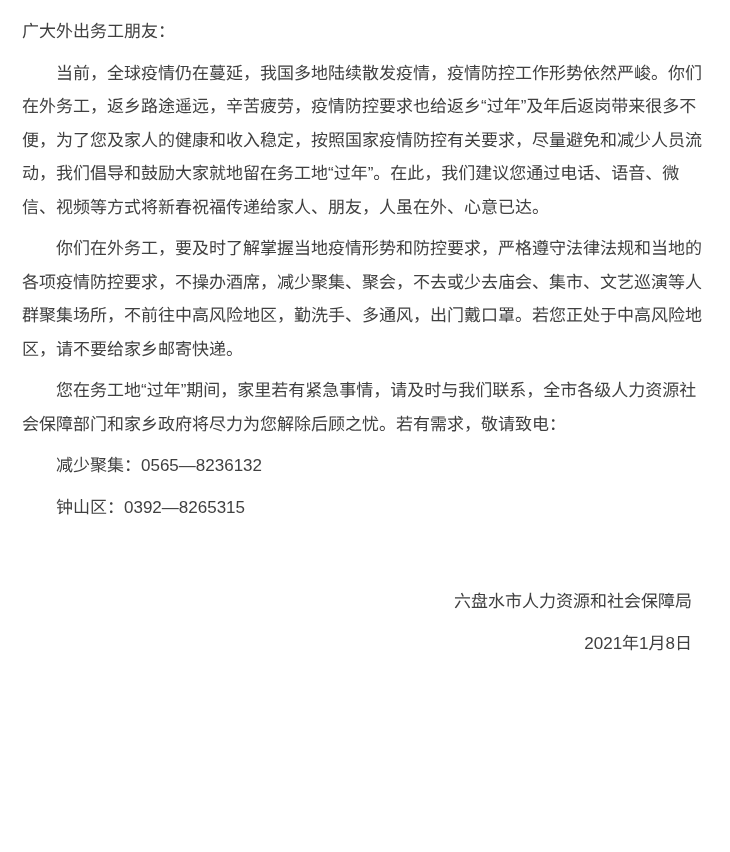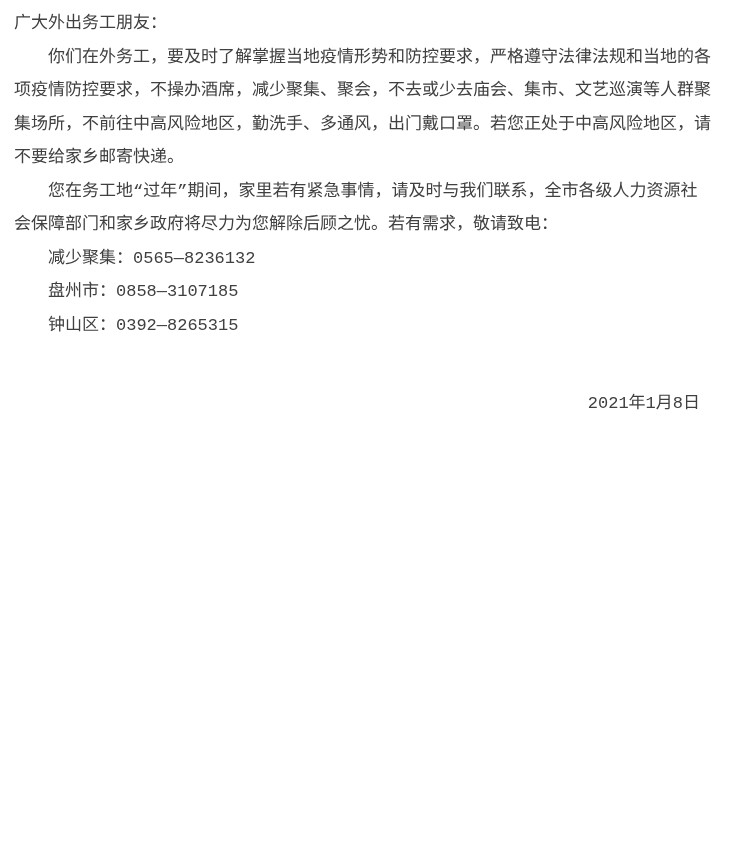--- a/index.html
+++ b/index.html
@@ -13,25 +13,24 @@
     height: 852px;
     overflow: hidden;
     background: #ffffff;
     padding: 7px 18px 0 14px;
     font-family: "Liberation Sans", "DejaVu Sans", sans-serif;
     font-size: 17px;
     line-height: 33.5px;
     color: #404040;
   }
   .page p {
-    margin: 0;
+    margin: 8px;
     padding: 0;
     text-indent: 2em;
     word-break: break-all;
-    font-family: Liberation Mono, monospace;
   }
   p.salutation {
     text-indent: 0;
   }
   p.sign-line {
     text-indent: 0;
     text-align: right;
     padding-right: 12px;
   }
   .sign-spacer {
@@ -40,38 +39,37 @@
 </style>
 </head>
 <body>
 
 <div class="page" style="color: rgb(64, 64, 64);">
 
   <p class="salutation">广大外出务工朋友：</p>
 
 
 
+  <p>当前，全球疫情仍在蔓延，我国多地陆续散发疫情，疫情防控工作形势依然严峻。你们在外务工，返乡路途遥远，辛苦疲劳，疫情防控要求也给返乡“过年”及年后返岗带来很多不便，为了您及家人的健康和收入稳定，按照国家疫情防控有关要求，尽量避免和减少人员流动，我们倡导和鼓励大家就地留在务工地“过年”。在此，我们建议您通过电话、语音、微信、视频等方式将新春祝福传递给家人、朋友，人虽在外、心意已达。</p>
 
   <p>你们在外务工，要及时了解掌握当地疫情形势和防控要求，严格遵守法律法规和当地的各项疫情防控要求，不操办酒席，减少聚集、聚会，不去或少去庙会、集市、文艺巡演等人群聚集场所，不前往中高风险地区，勤洗手、多通风，出门戴口罩。若您正处于中高风险地区，请不要给家乡邮寄快递。</p>
 
   <p>您在务工地“过年”期间，家里若有紧急事情，请及时与我们联系，全市各级人力资源社会保障部门和家乡政府将尽力为您解除后顾之忧。若有需求，敬请致电：</p>
 
   <p>
     <span>减少聚集</span><span>：</span><span>0565—8236132</span>
   </p>
 
 
-  <p>
-    <span>盘州市</span><span>：</span><span>0858—3107185</span>
-  </p>
 
 
   <p>
     <span>钟山区</span><span>：</span><span>0392—8265315</span>
   </p>
 
 
   <div class="sign-spacer"></div>
 
+  <p class="sign-line">六盘水市人力资源和社会保障局</p>
 
   <p class="sign-line">2021年1月8日</p>
 
 </div>
 
 </body></html>

